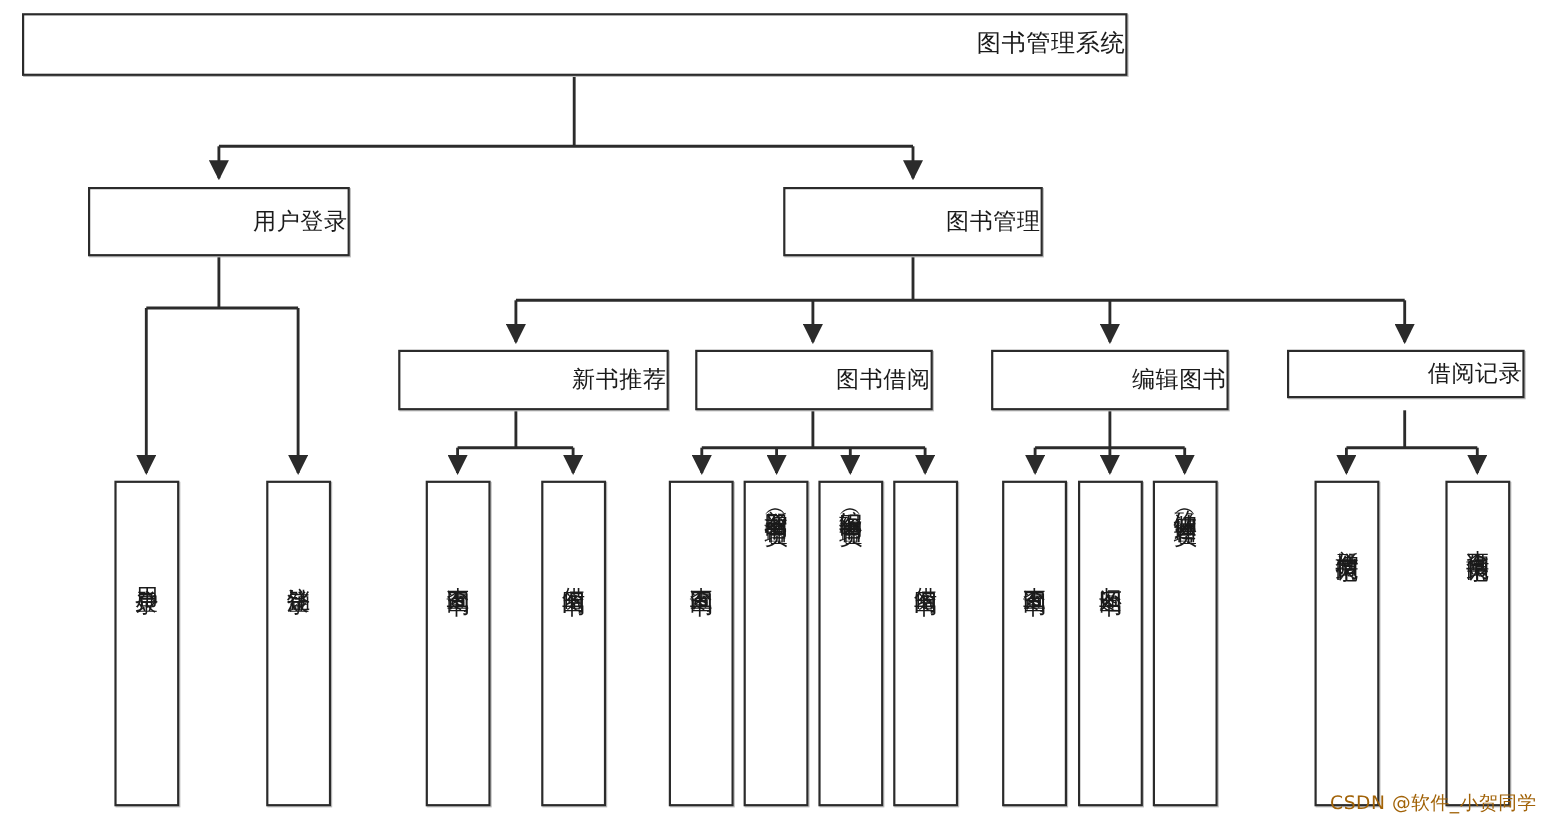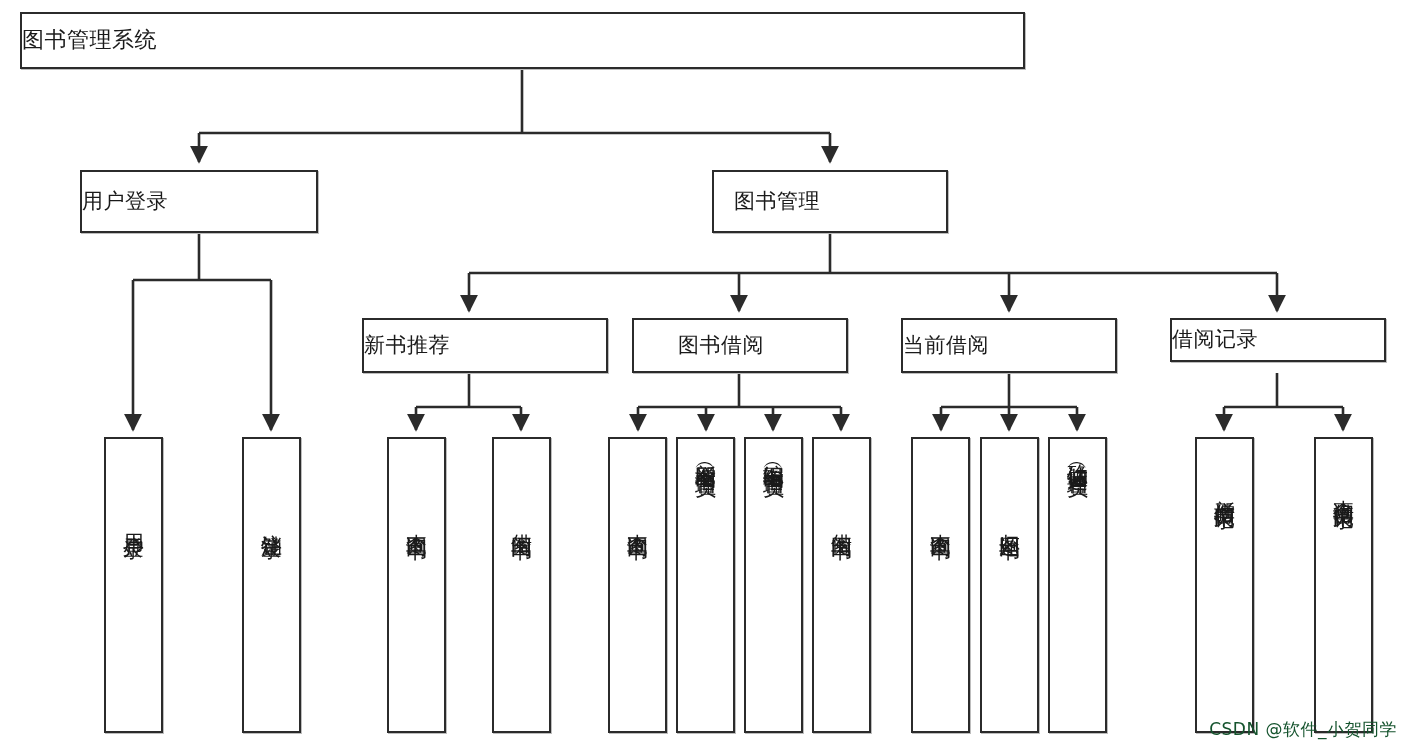--- a/index.html
+++ b/index.html
@@ -25,21 +25,21 @@
     height: 747px;
     pointer-events: none;
   }
   .node {
     position: absolute;
     box-sizing: border-box;
     border: 2px solid #2b2b2b;
     background: #ffffff;
     display: flex;
     align-items: center;
-    justify-content: flex-start;
+    justify-content: flex-end;
     color: #1a1a1a;
     box-shadow: 1px 1px 0 #bdbdbd;
   }
   .node .label {
     display: block;
     text-align: center;
     line-height: 1.22;
     letter-spacing: 0.5px;
   }
   .node.horiz .label {
@@ -57,21 +57,21 @@
     font-size: 21px;
     letter-spacing: 2px;
     line-height: 1.05;
   }
   .node.root .label { font-size: 22px; }
   .watermark {
     position: absolute;
     right: 8px;
     bottom: 6px;
     font-size: 17px;
-    color: #14532d;
+    color: #a16207;
     letter-spacing: 0.5px;
     white-space: nowrap;
   }
 </style>
 </head>
 <body>
 
 <div id="canvas">
 
   <svg class="edges" viewBox="0 0 1405 747">
@@ -135,21 +135,21 @@
     <span class="label">图书管理</span>
   </div>
 
   <div class="node horiz" style="left:362px; top:318px; width:246px; height:55px;">
     <span class="label">新书推荐</span>
   </div>
   <div class="node horiz" style="left:632px; top:318px; width:216px; height:55px;padding-left:44px;">
     <span class="label">图书借阅</span>
   </div>
   <div class="node horiz" style="left:901px; top:318px; width:216px; height:55px;">
-    <span class="label">当前借阅</span>
+    <span class="label">编辑图书</span>
   </div>
   <div class="node horiz" style="left:1170px; top:318px; width:216px; height:44px;">
     <span class="label">借阅记录</span>
   </div>
 
   <div class="node vert" style="left:104px; top:437px; width:59px; height:296px; padding-top:78px;">
     <span class="label">用户登录</span>
   </div>
   <div class="node vert" style="left:242px; top:437px; width:59px; height:296px; padding-top:78px;">
     <span class="label">注销登录</span>

